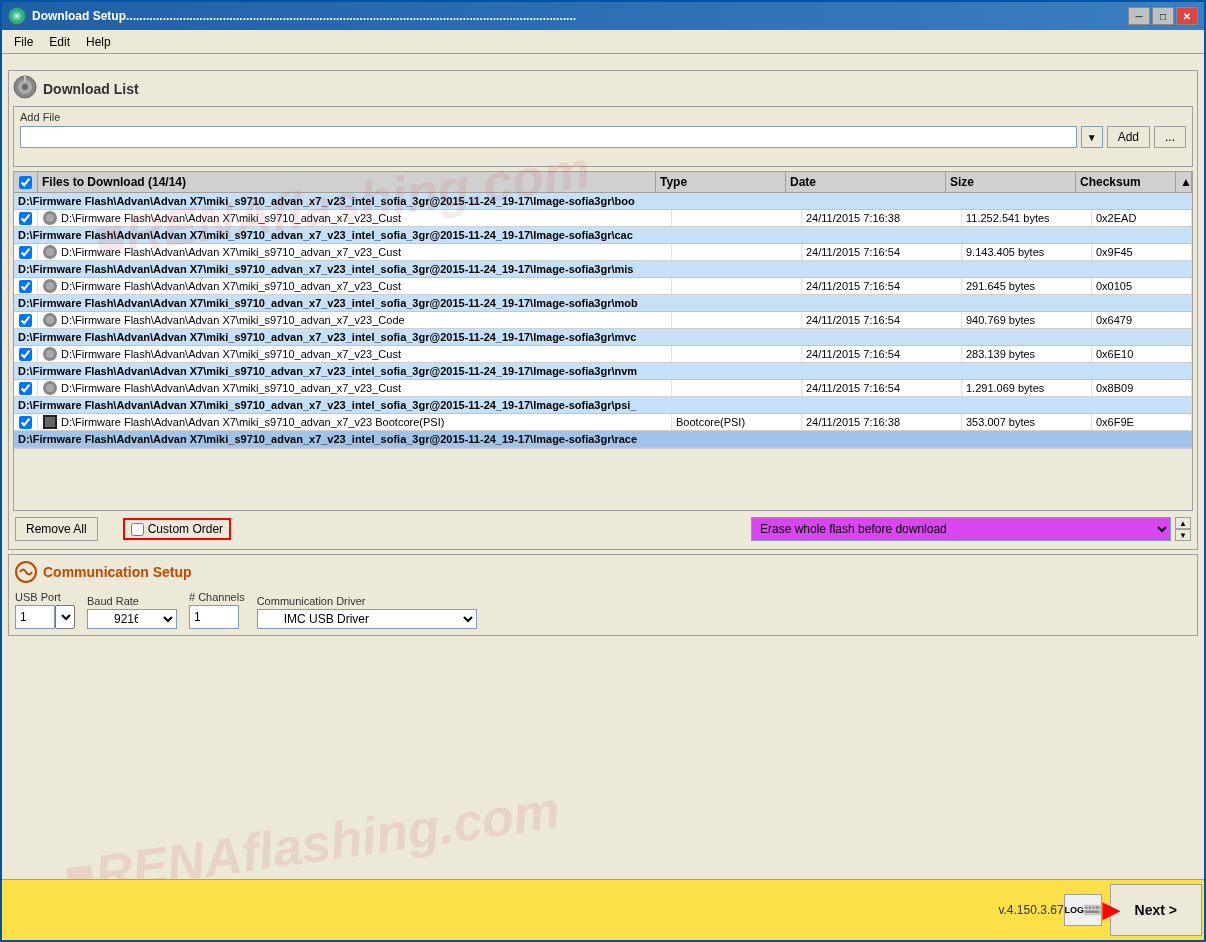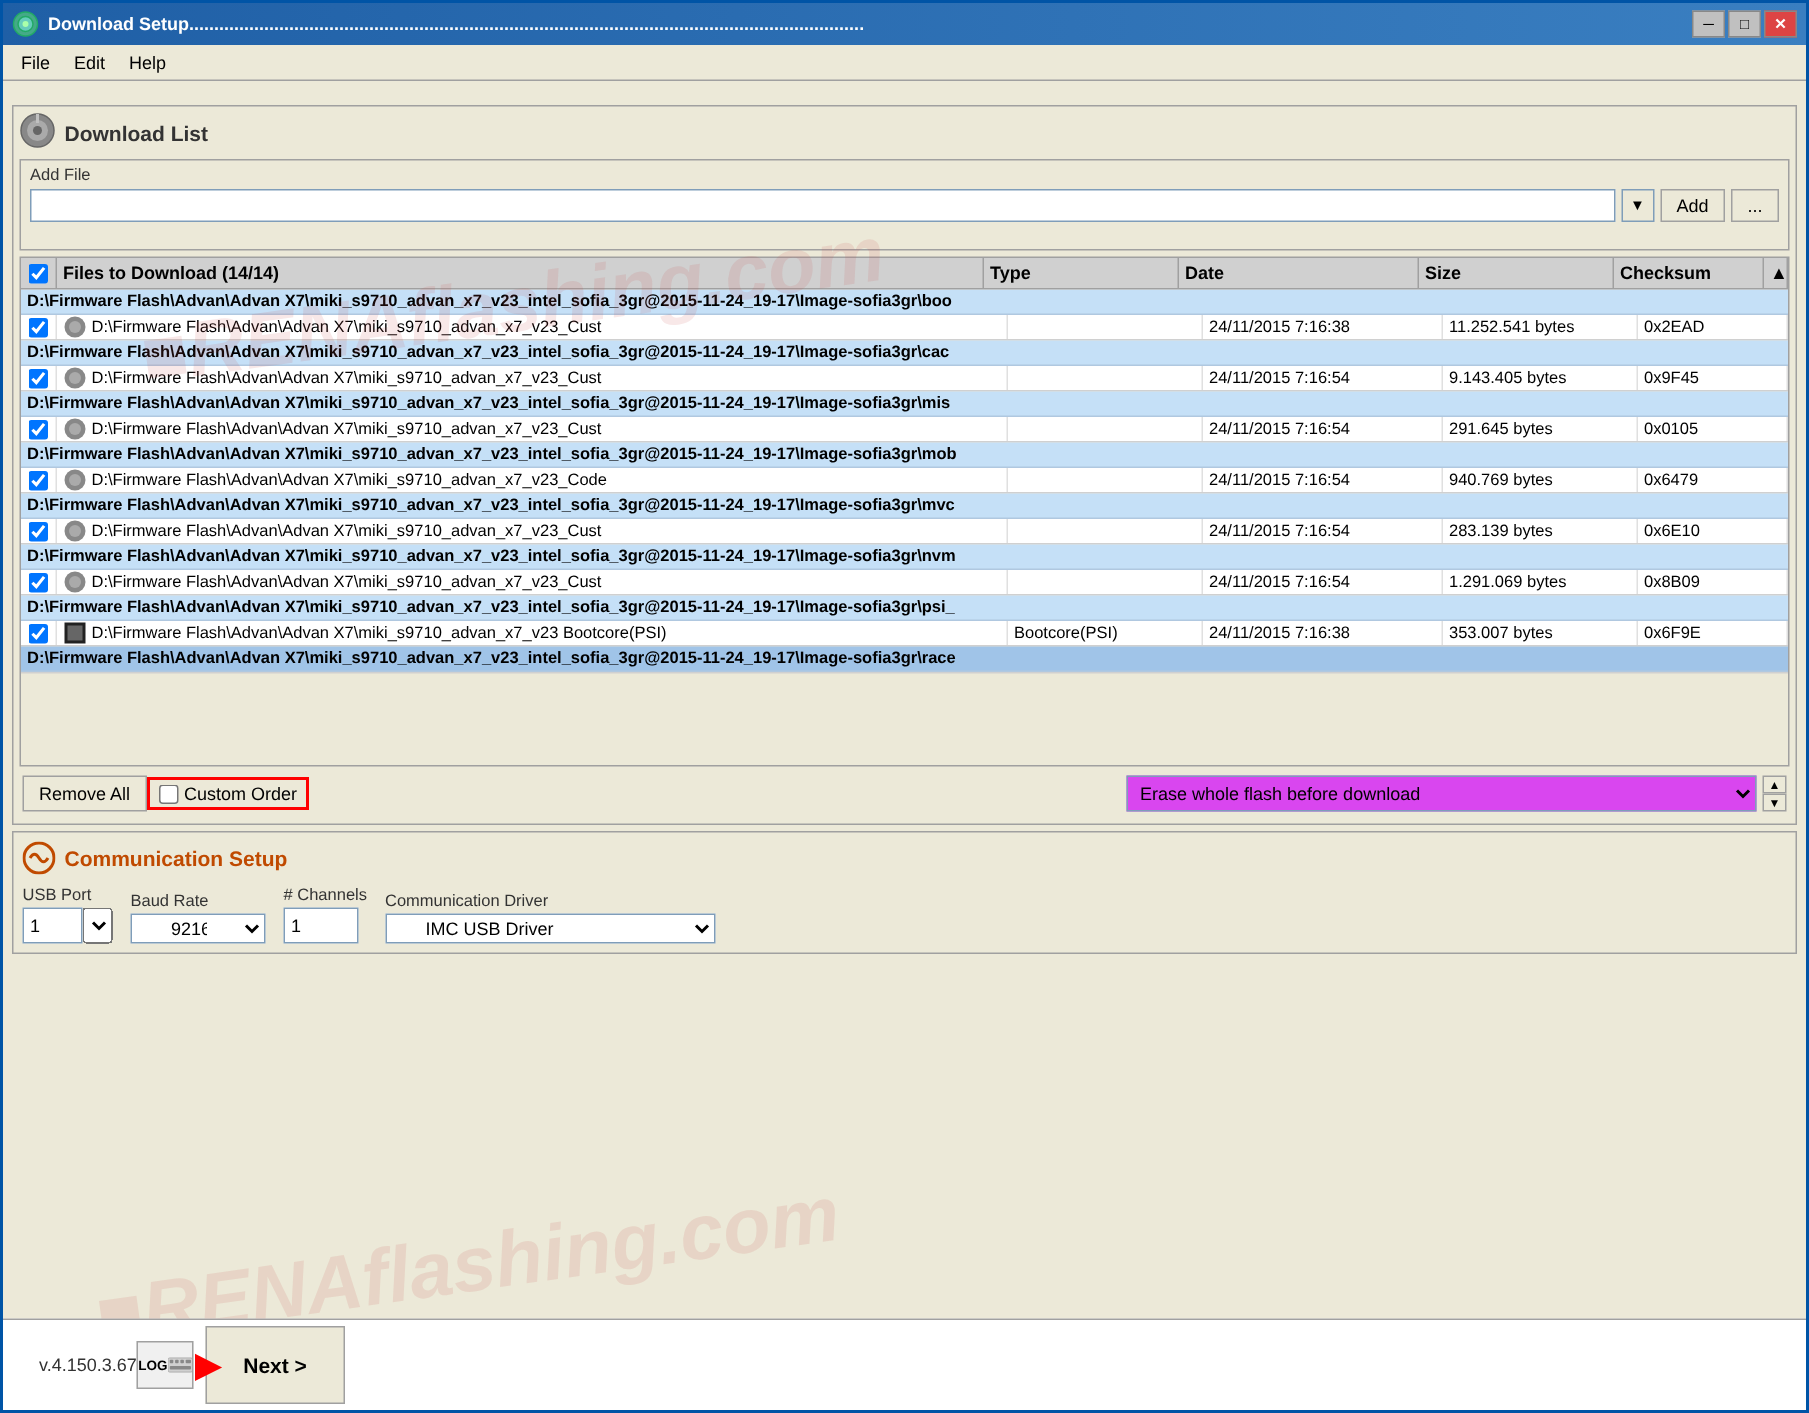--- a/index.html
+++ b/index.html
@@ -208,21 +208,21 @@
     }
     .file-icon {
       width: 16px;
       height: 16px;
       margin-right: 3px;
       flex-shrink: 0;
     }
     .bottom-bar {
       display: flex;
       align-items: center;
-      gap: 0;
+      gap: 25px;
       padding: 4px 2px;
       margin-top: 2px;
     }
     .btn-remove-all {
       height: 24px;
       background: #ece9d8;
       border: 1px solid #a0a0a0;
       padding: 0 10px;
       cursor: pointer;
       font-size: 12px;
@@ -290,24 +290,24 @@
       height: 24px;
       border: 1px solid #7f9db9;
       background: white;
       padding: 0 4px;
       font-size: 12px;
       width: 50px;
     }
     .footer-bar {
       display: flex;
       align-items: center;
-      justify-content: flex-start;
-      padding: 4px 24px;
+      justify-content: flex-end;
+      padding: 4px 2px;
       border-top: 1px solid #a0a0a0;
-      background: #ffffff;
+      background: #fde047;
       flex-shrink: 0;
     }
     .version-text {
       font-size: 12px;
       color: #333;
     }
     .footer-right {
       display: flex;
       align-items: center;
       gap: 8px;

